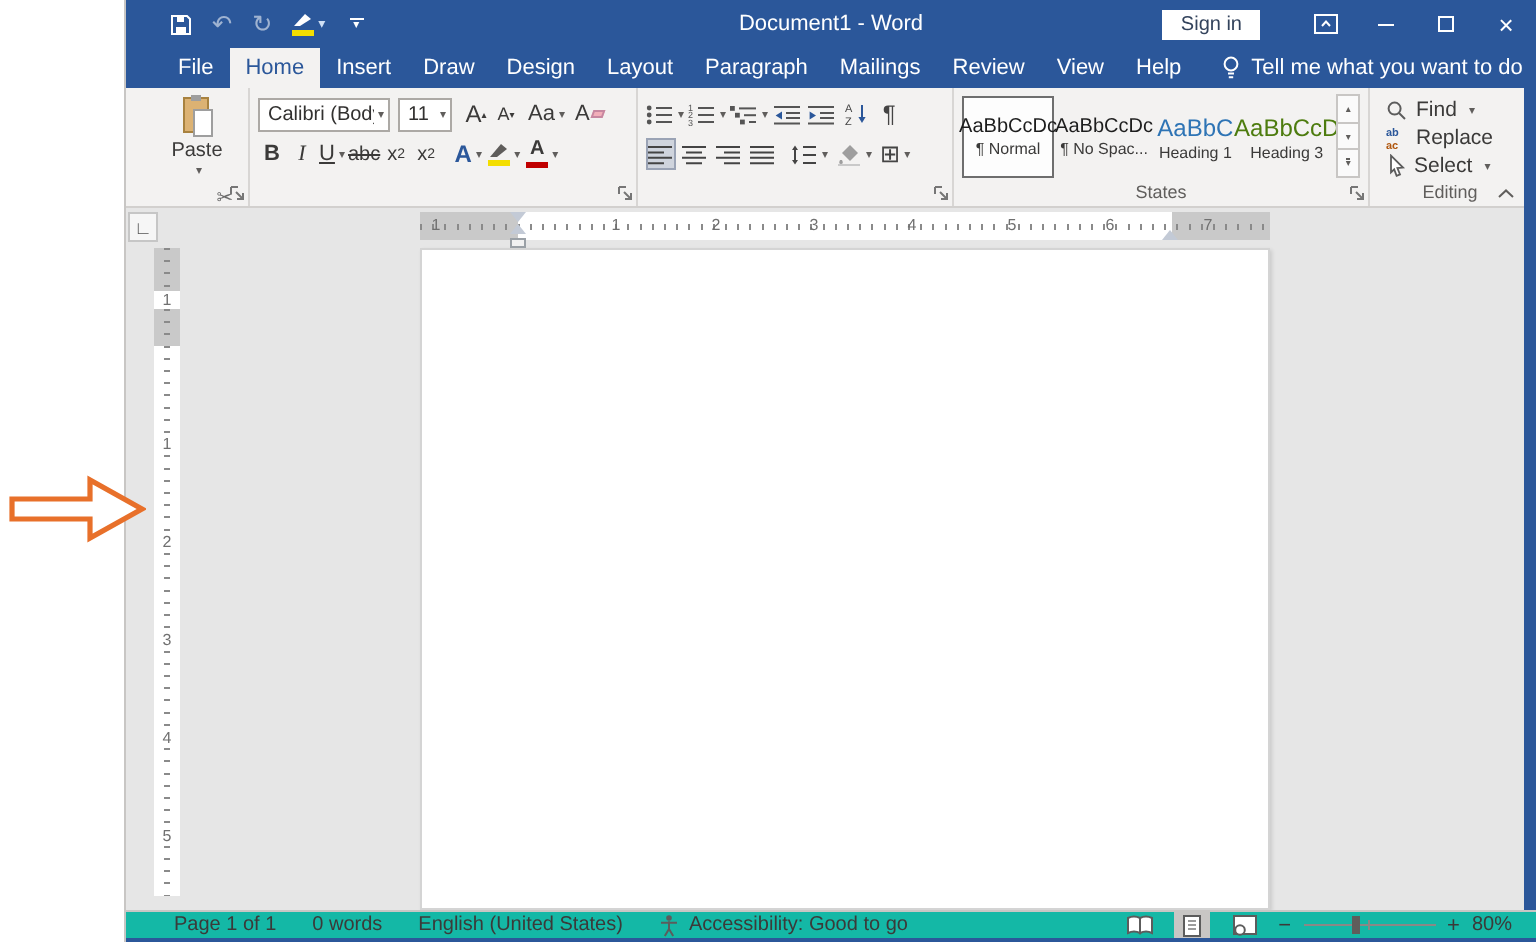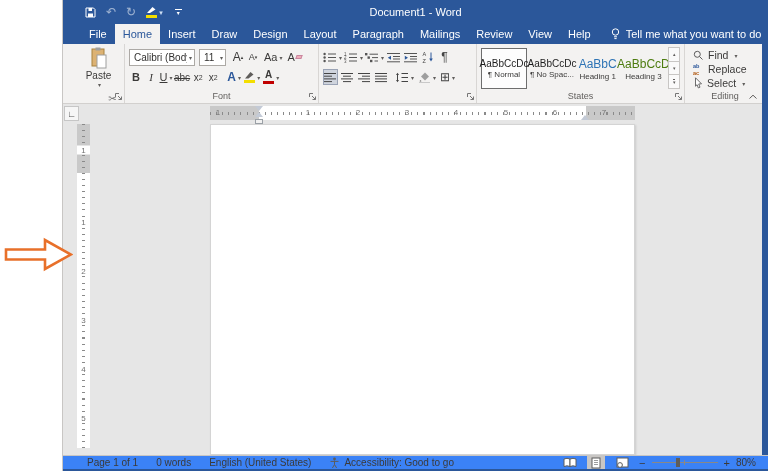--- a/index.html
+++ b/index.html
@@ -159,21 +159,21 @@
   .vr-margin { position:absolute; left:0; right:0; top:0; height:49px; background:#c9c9c9; }
   .vticks { position:absolute; top:0; bottom:0; left:5px; width:3px;
       background:repeating-linear-gradient(to bottom, #8a8a8a 0 1px, transparent 1px 6.1px); }
   .vnum { position:absolute; left:0; right:0; text-align:center; font-size:8px; color:#707070;
       transform:translateY(-50%); z-index:2; background:inherit; }
   
   .page { position:absolute; left:147px; top:20px; width:425px; height:331px; background:#fff;
       border:1px solid #d4d4d4; box-shadow:1px 1px 2px rgba(0,0,0,.12); }
 
   
-  .statusbar { position:absolute; left:0; right:0; bottom:2px; height:14px; background:#3b82f6;
+  .statusbar { position:absolute; left:0; right:0; bottom:2px; height:14px; background:#14b8a6;
       border-top:1px solid #c8c6c4; display:flex; align-items:center; font-size:10px;
       color:#3b3a39; padding:0 10px 0 24px; z-index:22; }
   .sb-item { margin-right:18px; display:flex; align-items:center; gap:4px; white-space:nowrap; }
   .sb-right { margin-left:auto; display:flex; align-items:center; gap:8px; padding-right:2px; }
   .viewbtn { width:18px; height:13px; display:flex; align-items:center; justify-content:center; }
   .viewbtn.active { background:#c8c6c4; }
   .zoomctl { display:flex; align-items:center; gap:6px; }
   .zglyph { font-size:11px; color:#3b3a39; }
   .ztrack { position:relative; width:66px; height:1px; background:#8a8886; }
   .zcenter { position:absolute; left:32px; top:-2px; width:1px; height:5px; background:#8a8886; }
@@ -212,20 +212,38 @@
             <span class="hl-bar"></span>
           </span>
           <span class="qat-caret">▾</span>
         </span>
         <span class="qat-custom">
           <span class="bar"></span>
           <span class="car">▾</span>
         </span>
       </div>
       <div class="tb-title">Document1 - Word</div>
+      <div class="tb-right">
+        <span class="signin">Sign in</span>
+        <span class="tb-ctl">
+          <svg width="12" height="10" viewBox="0 0 12 10">
+            <rect x="0.5" y="0.5" width="11" height="9" fill="none" stroke="#fff"></rect>
+            <path d="M4 6 L6 3.8 L8 6" fill="none" stroke="#fff"></path>
+          </svg>
+        </span>
+        <span class="tb-ctl">
+          <span class="min-glyph"></span>
+        </span>
+        <span class="tb-ctl">
+          <span class="max-glyph"></span>
+        </span>
+        <span class="tb-ctl">
+          <span class="close-glyph">×</span>
+        </span>
+      </div>
     </div>
 
     <div class="tabrow">
       <span class="rtab">File</span>
       <span class="rtab active">Home</span>
       <span class="rtab">Insert</span>
       <span class="rtab">Draw</span>
       <span class="rtab">Design</span>
       <span class="rtab">Layout</span>
       <span class="rtab">Paragraph</span>
@@ -347,21 +365,20 @@
             </span>
             <span class="rbtn fbtn" style="margin-left:2px;">
               <span class="colorbar-btn">
                 <span class="gl bold">A</span>
                 <span class="cbar red"></span>
               </span>
               <span class="caret">▾</span>
             </span>
           </div>
         </div>
-        <div class="glabel">Font</div>
         <span class="launcher">
           <svg width="9" height="9" viewBox="0 0 9 9">
             <path d="M1.5 1.5 H5 M1.5 1.5 V5" stroke="#767676" fill="none"></path>
             <path d="M4 4 L7.5 7.5 M7.5 4.5 V7.5 H4.5" stroke="#767676" fill="none"></path>
           </svg>
         </span>
       </div>
 
       <div class="rgroup g-paragraph">
         <div class="gcontent">

